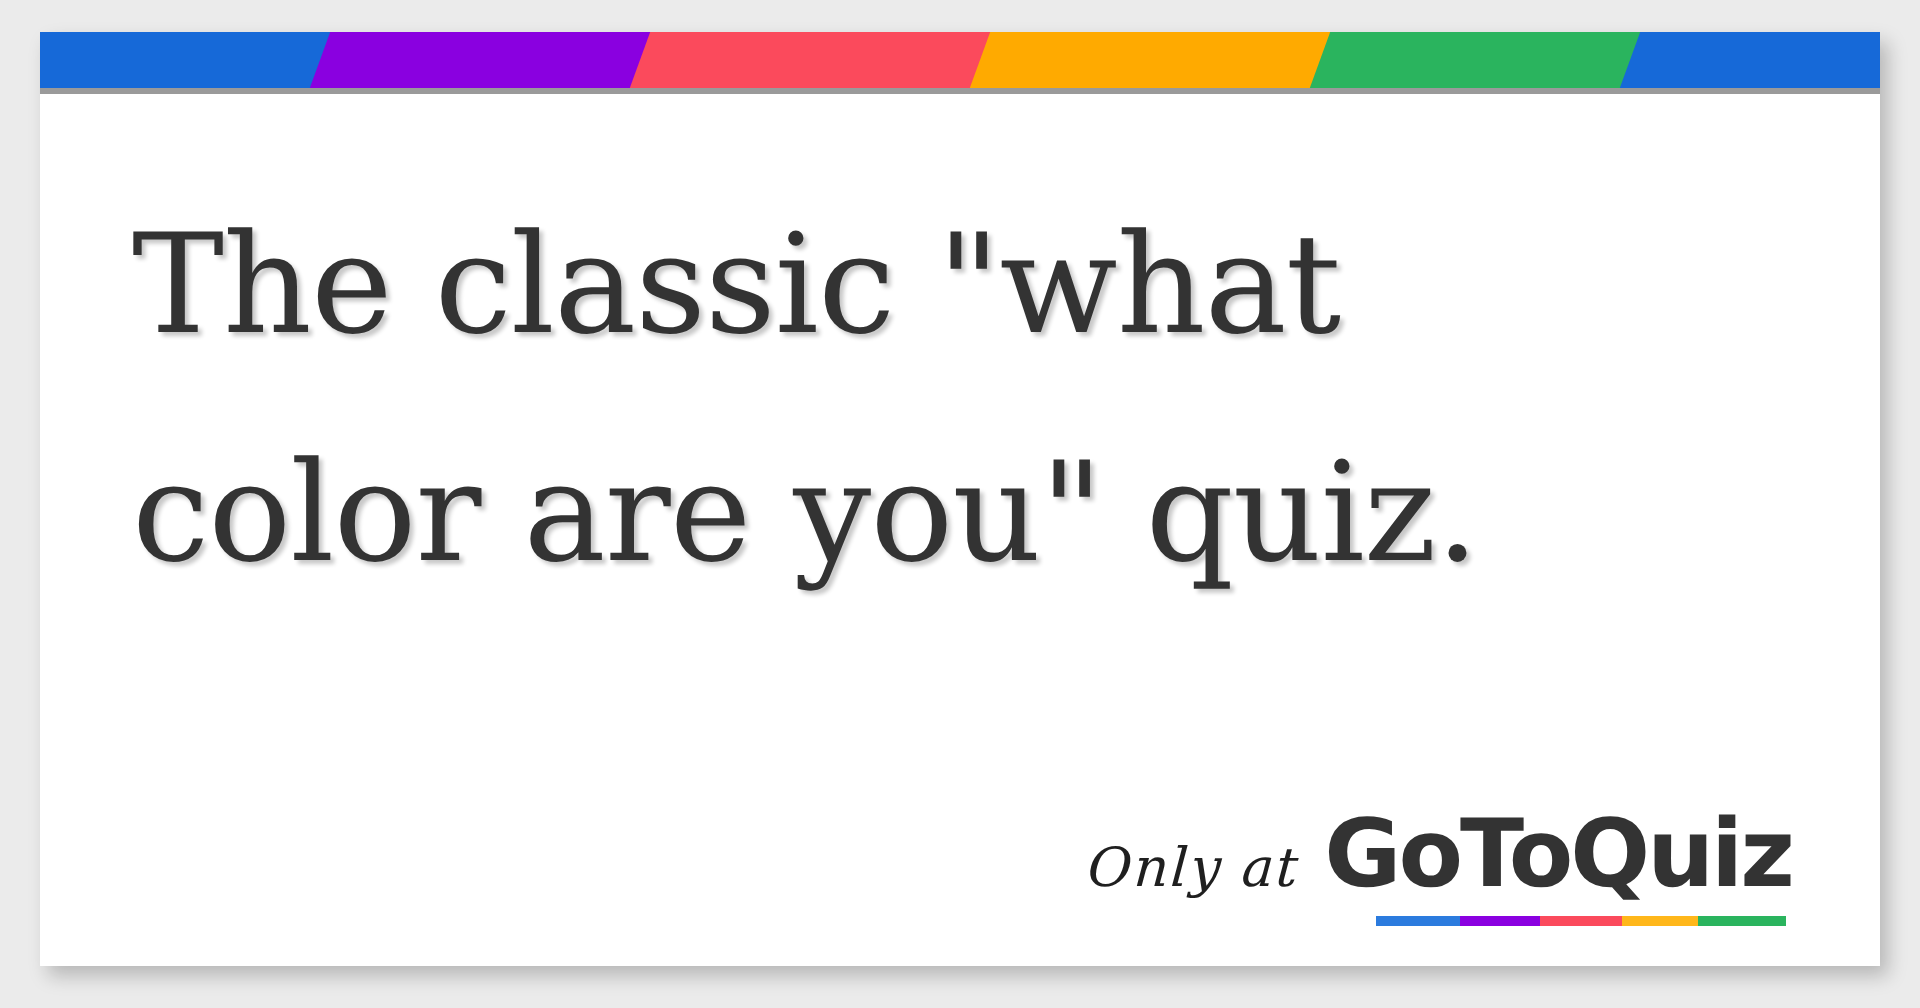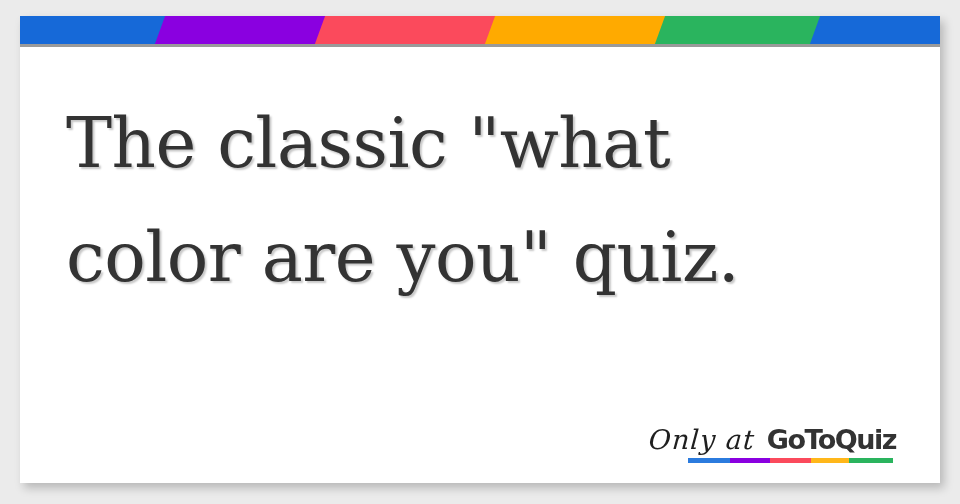--- a/index.html
+++ b/index.html
@@ -98,21 +98,21 @@
     font-style: italic;
     font-size: 27px;
     color: #1f1f1f;
     letter-spacing: 1px;
     margin-right: 12px;
     transform: skewX(-4deg);
   }
   .brand-name {
     font-family: "DejaVu Sans", "Liberation Sans", sans-serif;
     font-weight: bold;
-    font-size: 27px;
+    font-size: 47px;
     color: #333333;
     letter-spacing: -1.5px;
   }
   .brand-underline {
     display: flex;
     width: 205px;
     height: 5px;
     margin-top: 3px;
     margin-right: 3px;
   }

